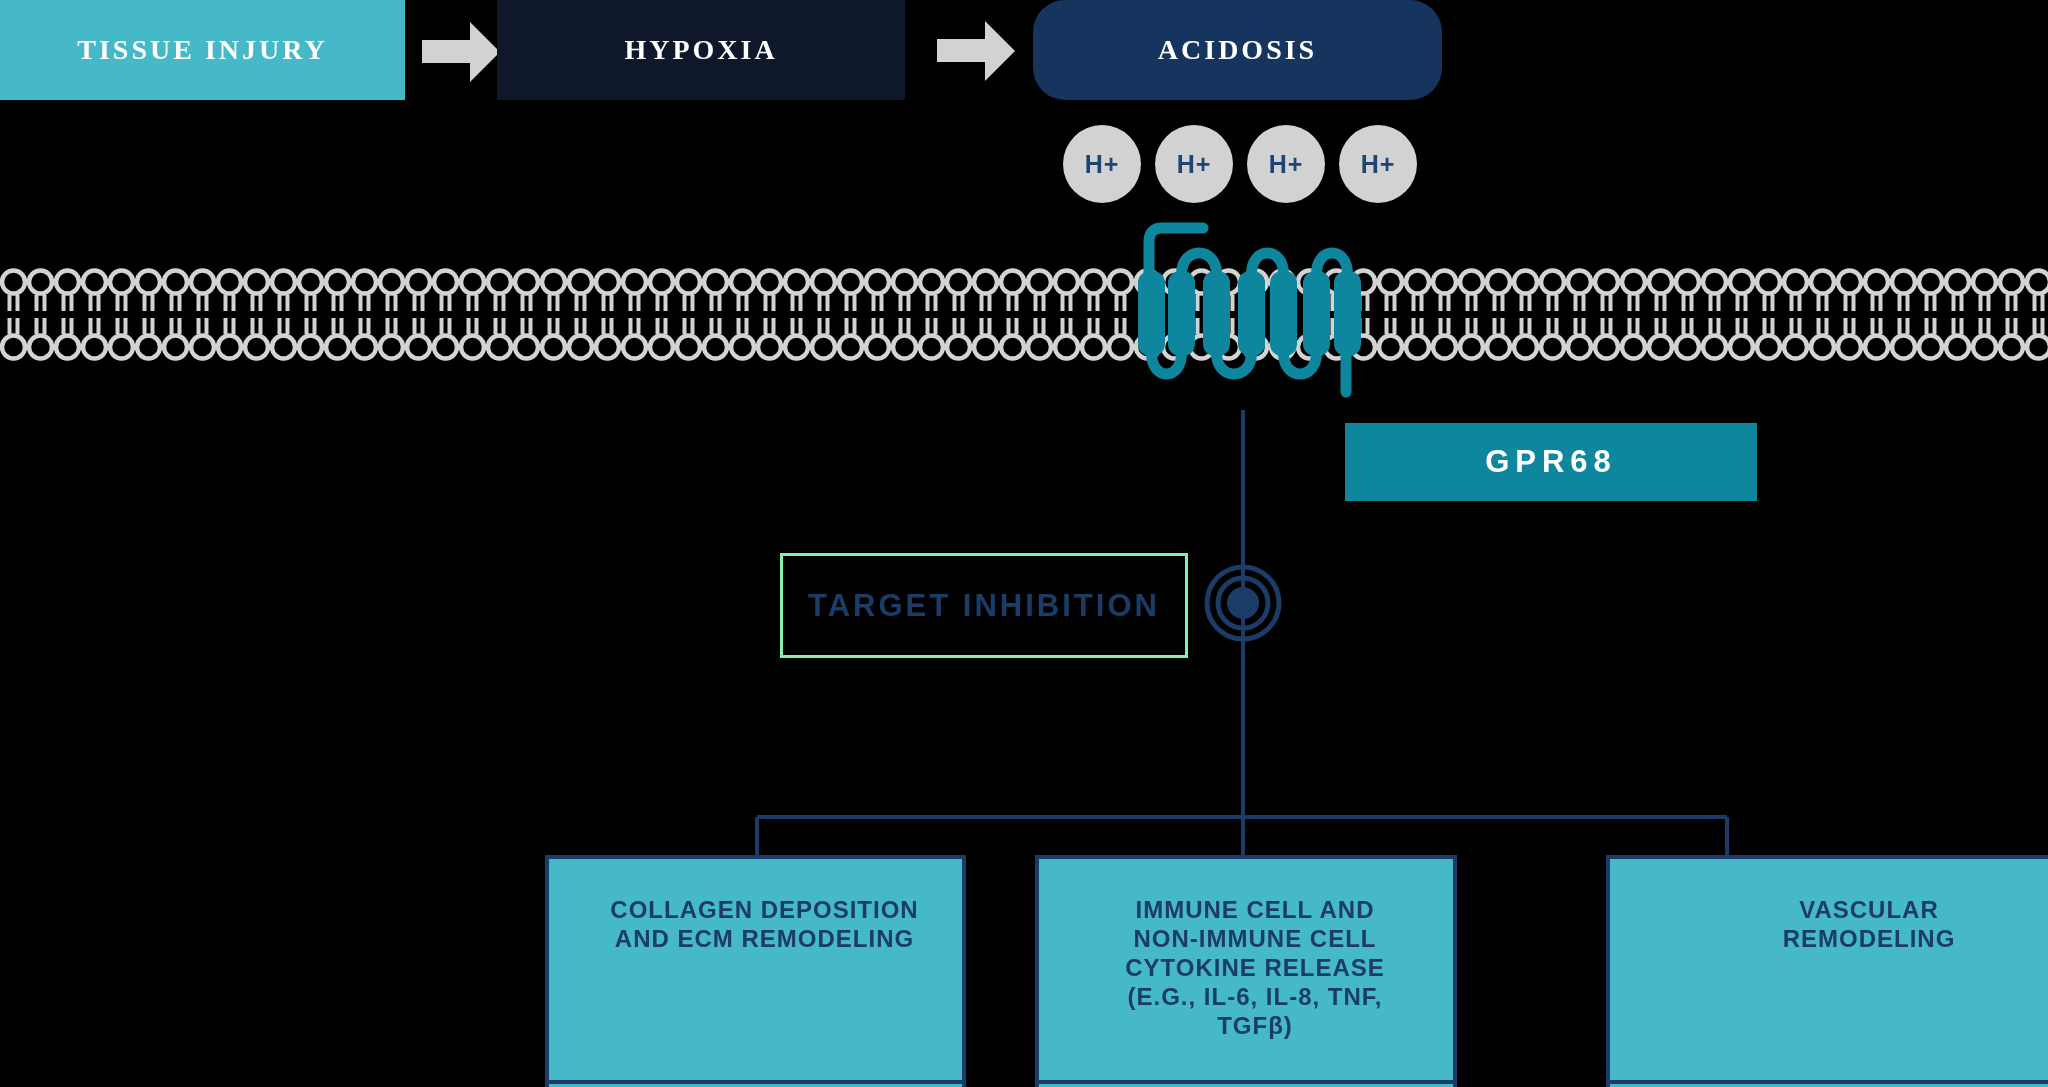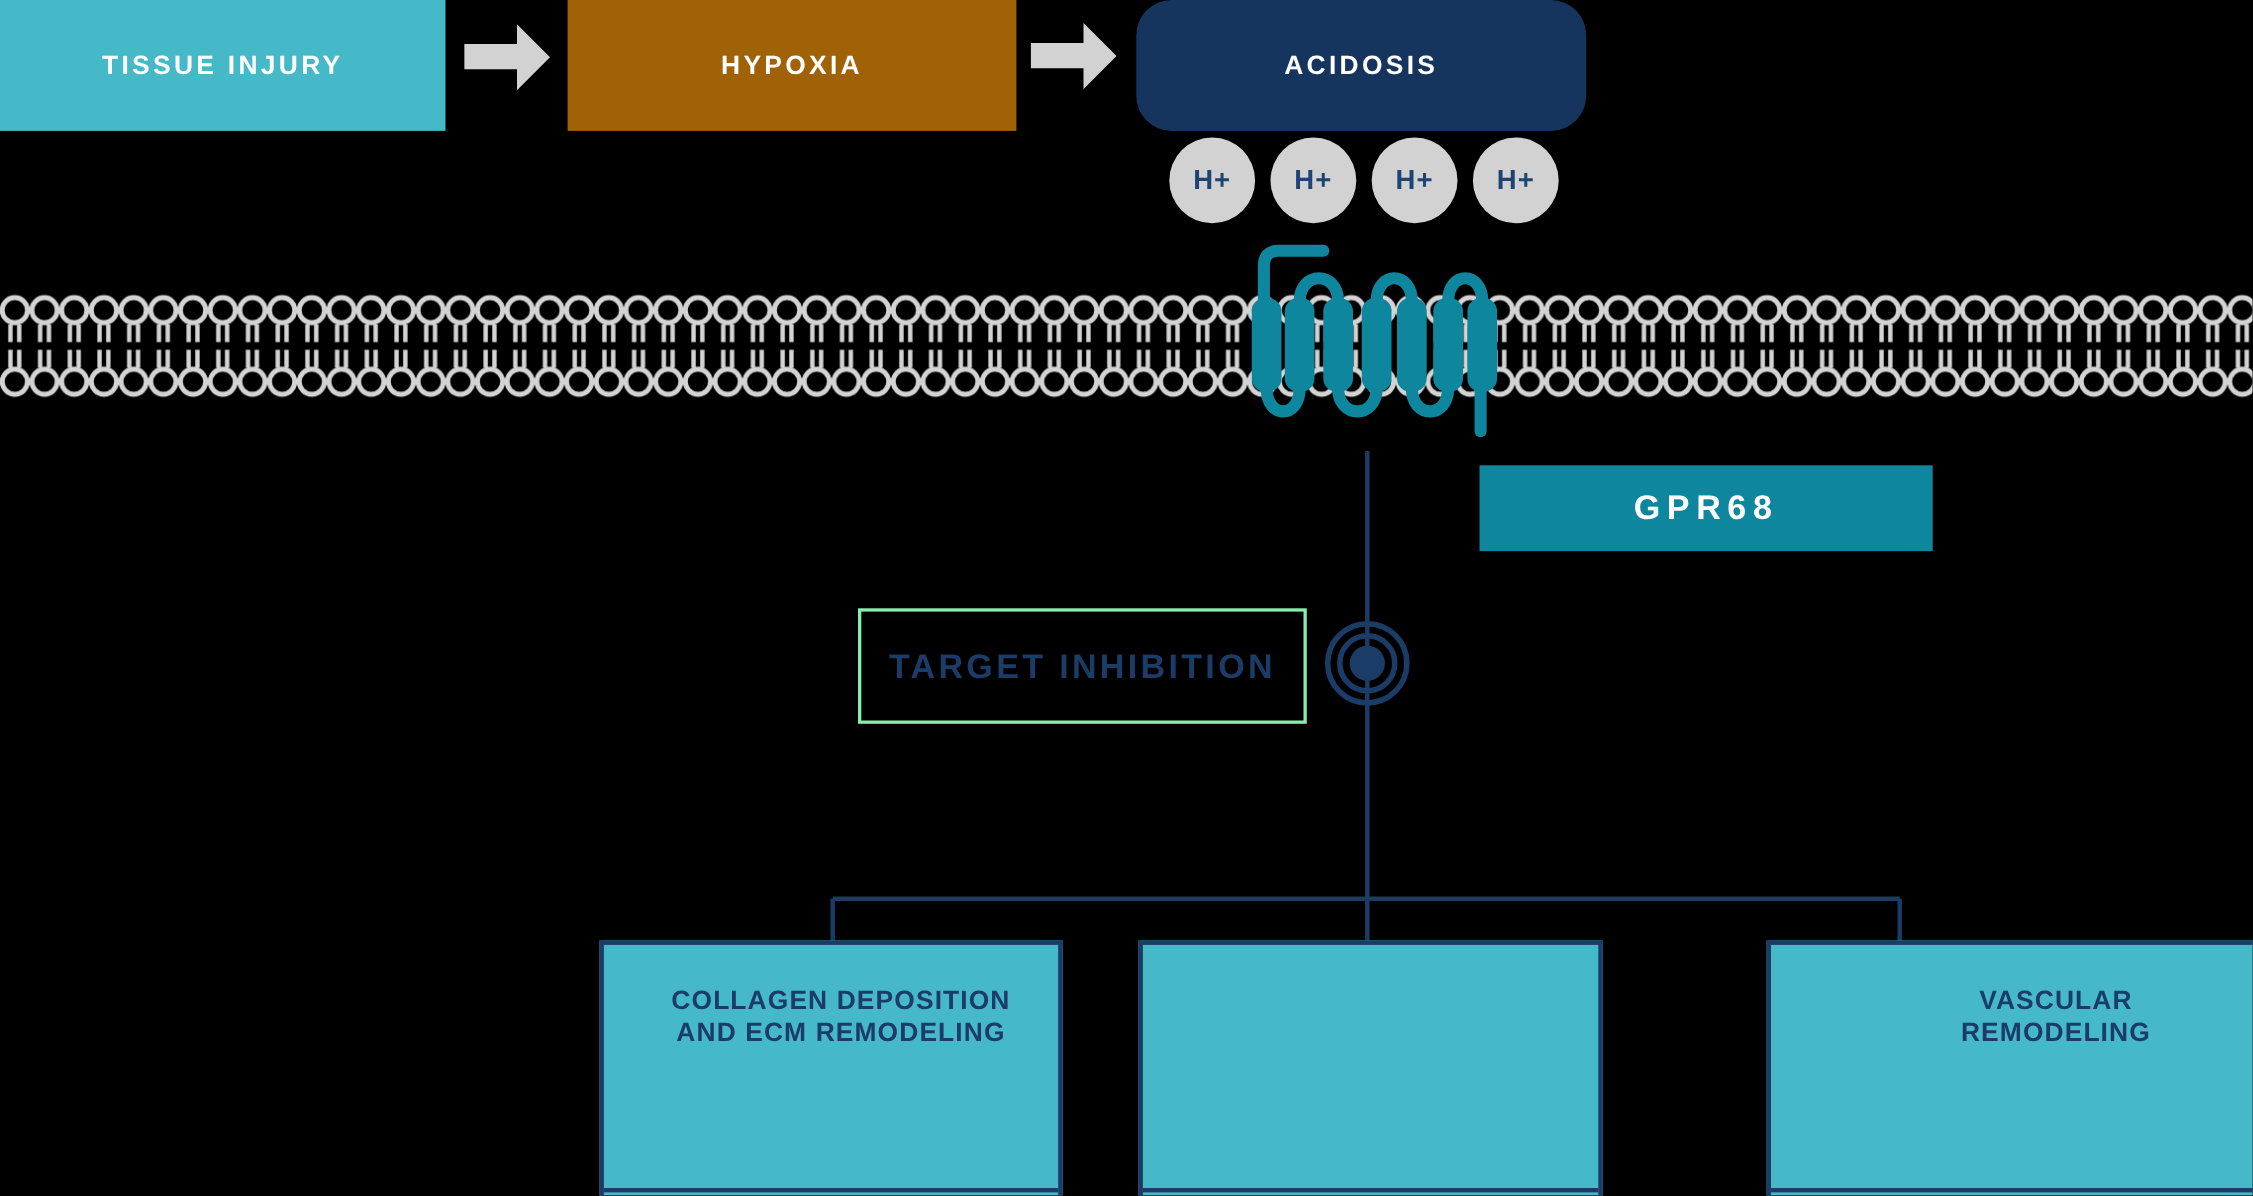--- a/index.html
+++ b/index.html
@@ -6,27 +6,28 @@
   .canvas{
     position:relative;
     width:2048px;height:1087px;
     background:#000;
     overflow:hidden;
     font-family:"Liberation Sans",sans-serif;
   }
   .canvas *{box-sizing:border-box;}
   
   .flow-box{
-    position:absolute;top:0;height:119px;
+    position:absolute;top:0;height:100px;
     display:flex;align-items:center;justify-content:center;
-    color:#fff;font-weight:bold;font-size:24px;letter-spacing:3px;
+    color:#fff;font-weight:bold;font-size:28px;letter-spacing:3px;
     text-align:center;
+    font-family:Liberation Serif, serif;
   }
   #box-tissue{left:0;width:405px;background:#46B9C8;}
-  #box-hypoxia{left:516px;width:408px;background:#a16207;}
+  #box-hypoxia{left:497px;width:408px;background:#0f172a;}
   #box-acidosis{left:1033px;width:409px;background:#16355E;border-radius:32px;}
   .flow-arrow{position:absolute;width:78px;height:60px;}
   #arrow-1{left:422px;top:22px;}
   #arrow-2{left:937px;top:21px;}
   
   .ion{
     position:absolute;top:125px;width:78px;height:78px;
     border-radius:50%;background:#D2D2D2;
     display:flex;align-items:center;justify-content:center;
     color:#1D4472;font-weight:bold;font-size:25px;letter-spacing:1px;
@@ -164,20 +165,25 @@
   <div id="target-inhibition">
     <span>TARGET INHIBITION</span>
   </div>
 
   <div class="outcome" id="outcome-1">
     <span class="label">COLLAGEN DEPOSITION
 AND ECM REMODELING</span>
     <div class="baseline"></div>
   </div>
   <div class="outcome" id="outcome-2">
+    <span class="label">IMMUNE CELL AND
+NON-IMMUNE CELL
+CYTOKINE RELEASE
+(E.G., IL-6, IL-8, TNF,
+TGFβ)</span>
     <div class="baseline"></div>
   </div>
   <div class="outcome" id="outcome-3">
     <span class="label">VASCULAR
 REMODELING</span>
     <div class="baseline"></div>
   </div>
 
 </div>
 

